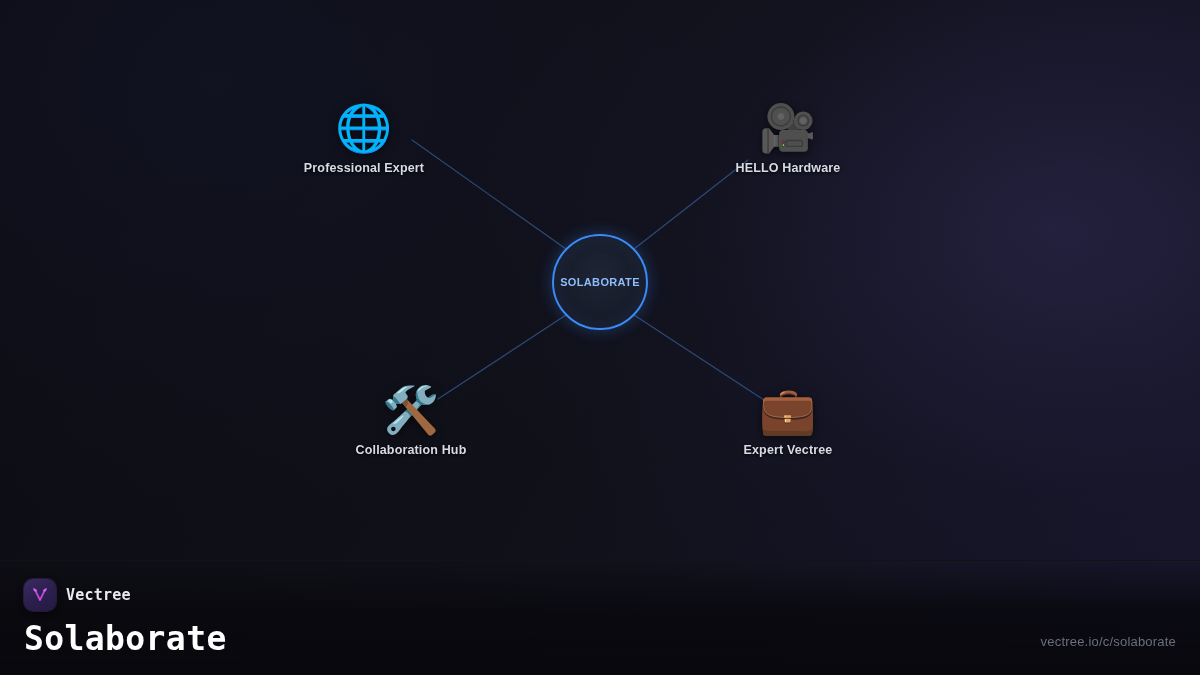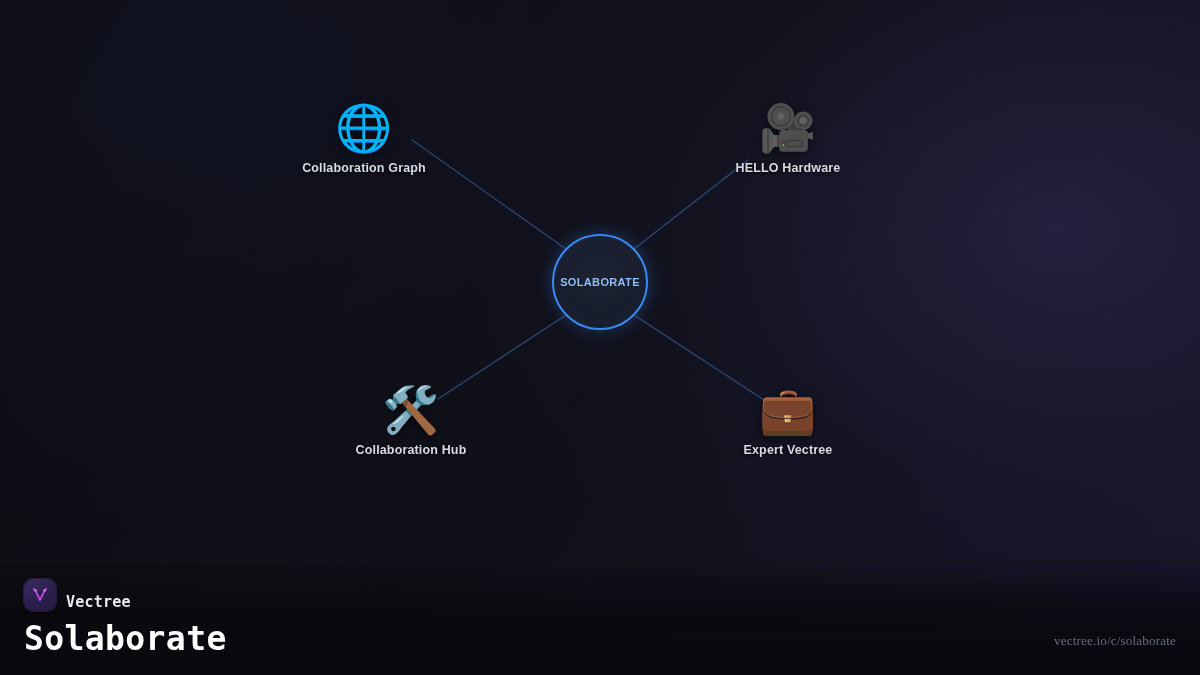--- a/index.html
+++ b/index.html
@@ -70,21 +70,21 @@
 
   
   #footer {
     position:absolute;
     left:0; right:0; bottom:0;
     height:115px;
     padding:18px 24px 0 24px;
     border-top:1px solid rgba(255,255,255,0.045);
     background:linear-gradient(180deg, rgba(10,10,16,0.0) 0%, rgba(8,8,13,0.85) 45%, #08080d 100%);
   }
-  .brand-row { display:flex; align-items:flex-end; gap:10px; }
+  .brand-row { display:flex; align-items:center; gap:10px; }
   .brand-logo {
     width:32px; height:32px; border-radius:9px;
     background:linear-gradient(150deg, #3a2a62 0%, #2b1f4d 55%, #241a42 100%);
     display:flex; align-items:center; justify-content:center;
     box-shadow:0 0 0 1px rgba(150,90,220,0.22), 0 2px 6px rgba(0,0,0,0.5);
     flex:0 0 auto;
   }
   .brand-name {
     font-family:"DejaVu Sans Mono", monospace;
     font-size:15px; font-weight:bold;
@@ -93,21 +93,21 @@
   .page-title {
     margin-top:11px;
     font-family:"DejaVu Sans Mono", monospace;
     font-size:33px; font-weight:bold;
     color:#ffffff; letter-spacing:0.4px;
     line-height:1;
   }
   .footer-url {
     position:absolute;
     right:24px; bottom:26px;
-    font-family:Liberation Serif, serif;
+    font-family:Liberation Sans, sans-serif;
     font-size:13px;
     color:#6b6f7c;
     letter-spacing:0.2px;
   }
 </style>
 </head>
 <body>
 
 <div id="stage">
 
@@ -123,21 +123,21 @@
     </svg>
 
     <div class="node" style="left:600px; top:282px;">
       <div class="hub">
         <span class="hub-label">SOLABORATE</span>
       </div>
     </div>
 
     <div class="node" style="left:364px; top:138px;">
       <div class="leaf-icon">🌐</div>
-      <div class="leaf-label">Collaboration Graph</div>
+      <div class="leaf-label">Professional Expert</div>
     </div>
 
     <div class="node" style="left:788px; top:138px;">
       <div class="leaf-icon">🎥</div>
       <div class="leaf-label">HELLO Hardware</div>
     </div>
 
     <div class="node" style="left:411px; top:420px;">
       <div class="leaf-icon">🛠️</div>
       <div class="leaf-label">Collaboration Hub</div>

